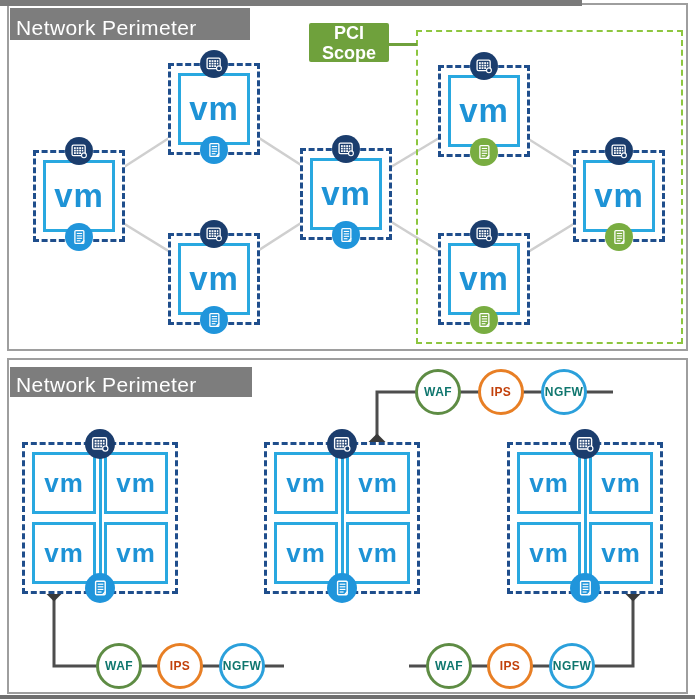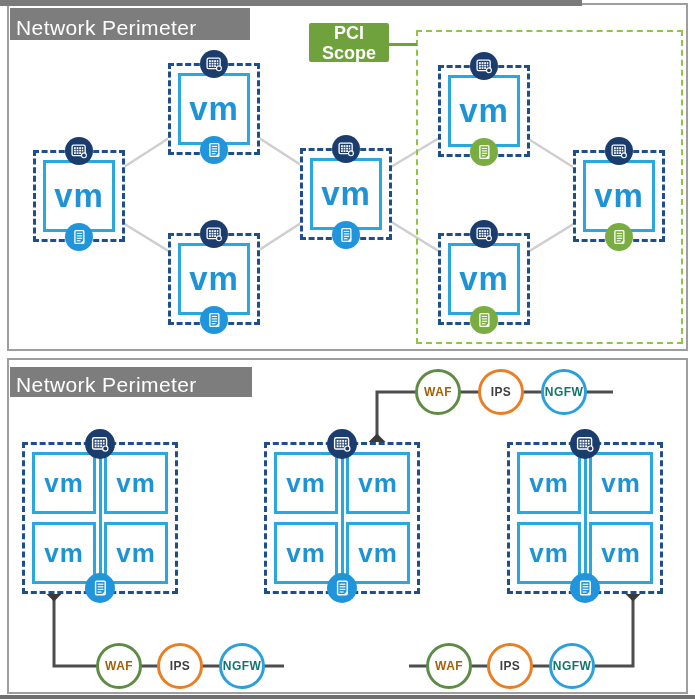--- a/index.html
+++ b/index.html
@@ -67,22 +67,22 @@
     font-weight:bold; font-size:26px; color:#1E93D6; letter-spacing:1px;
   }
 
   
   .node {
     position:absolute; width:46px; height:46px; border-radius:50%;
     background:#fff; border:3px solid; box-sizing:border-box;
     display:flex; align-items:center; justify-content:center;
     font-weight:bold; font-size:12px; letter-spacing:.4px; z-index:5;
   }
-  .node.waf  { border-color:#5E8C44; color:#a16207; }
-  .node.ips  { border-color:#E87F25; color:#404040; }
+  .node.waf  { border-color:#5E8C44; color:#0f766e; }
+  .node.ips  { border-color:#E87F25; color:#c2410c; }
   .node.ngfw { border-color:#2BA0DB; color:#0f766e; }
 </style>
 </head>
 <body>
 
 <svg width="0" height="0" style="position:absolute" aria-hidden="true">
   <defs>
     <symbol id="sym-firewall" viewBox="0 0 30 30">
       <circle cx="15" cy="15" r="15" fill="currentColor"></circle>
       <rect x="7.6" y="8.8" width="14" height="11.2" rx="1.6" fill="none" stroke="#fff" stroke-width="1.4"></rect>

